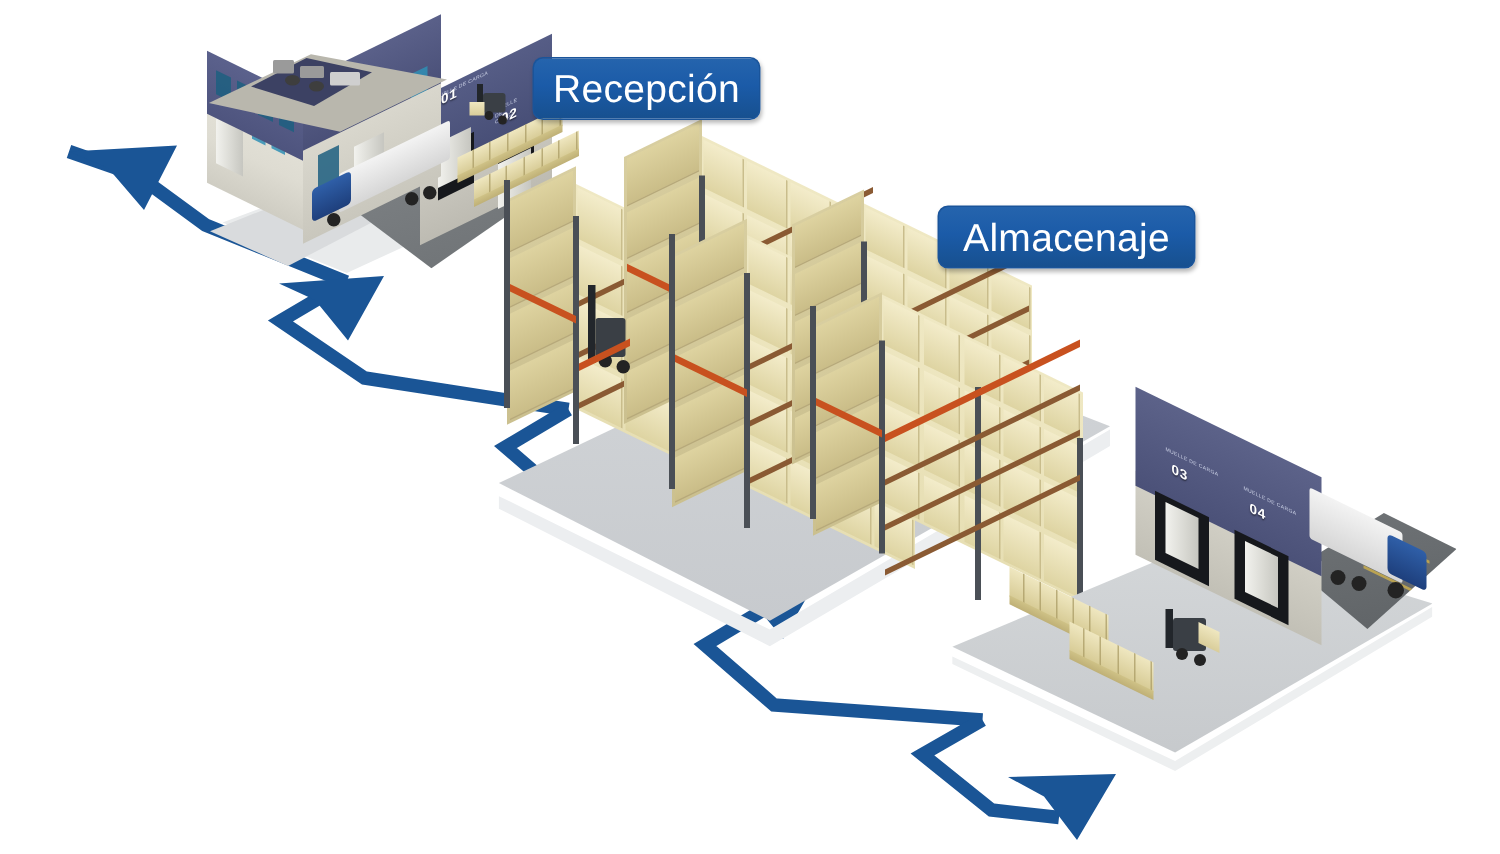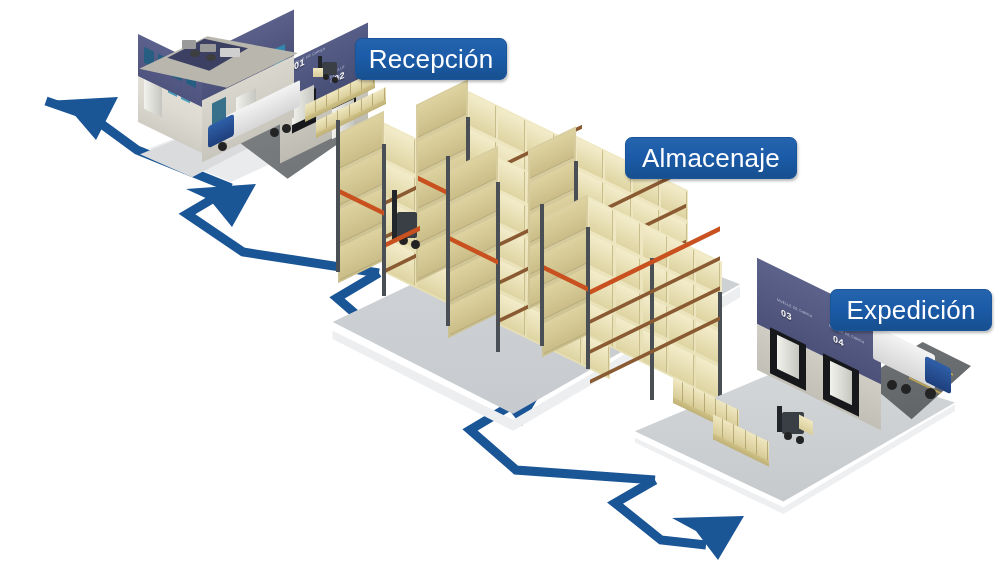--- a/index.html
+++ b/index.html
@@ -552,16 +552,15 @@
           <div style="position: absolute; top: 0px; bottom: 0px; left: 22.4px; width: 10.2px; border-right: 1px solid rgba(170, 155, 100, 0.75);"></div>
           <div style="position: absolute; top: 0px; bottom: 0px; left: 33.6px; width: 10.2px; border-right: 1px solid rgba(170, 155, 100, 0.75);"></div>
           <div style="position: absolute; top: 0px; bottom: 0px; left: 44.8px; width: 10.2px; border-right: 1px solid rgba(170, 155, 100, 0.75);"></div>
         </div>
       <div class="pal s" style="left:88px;top:159px;width:56px;height:6px;transform:skewY(26deg);"></div>
     </div>
   </div>
 
   <div id="label-almacenaje" class="stage-label">Almacenaje</div>
   <div id="label-recepcion" class="stage-label">Recepción</div>
-  <div id="label-expedicion" class="stage-label">Expedición</div>
 
   <div class="sr">Flujo de mercancía en almacén</div>
 </div>
 
 </body></html>

